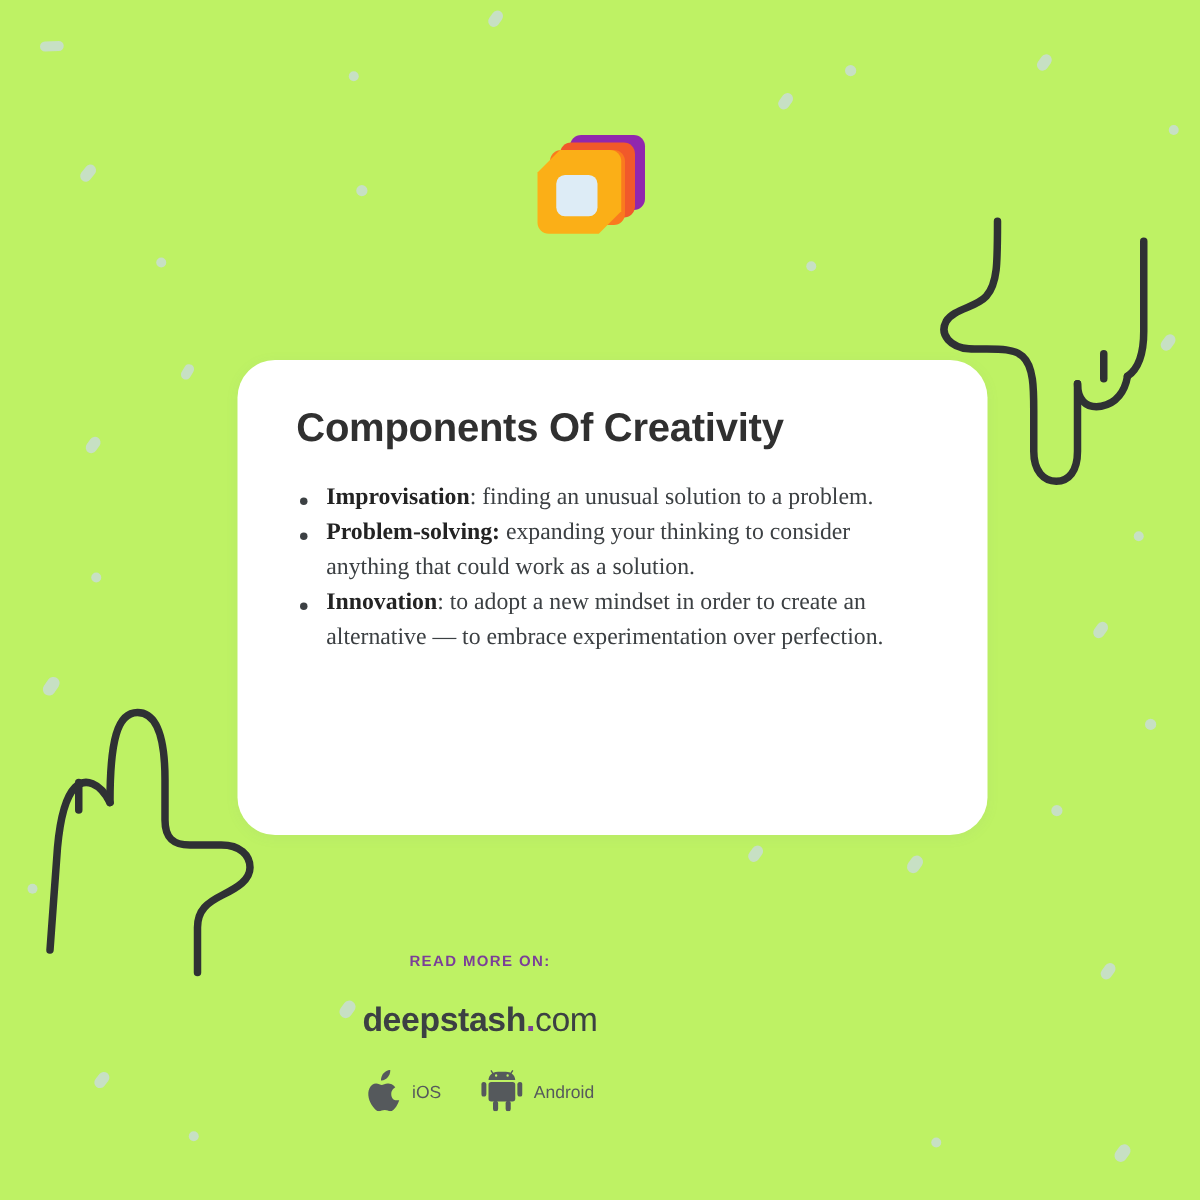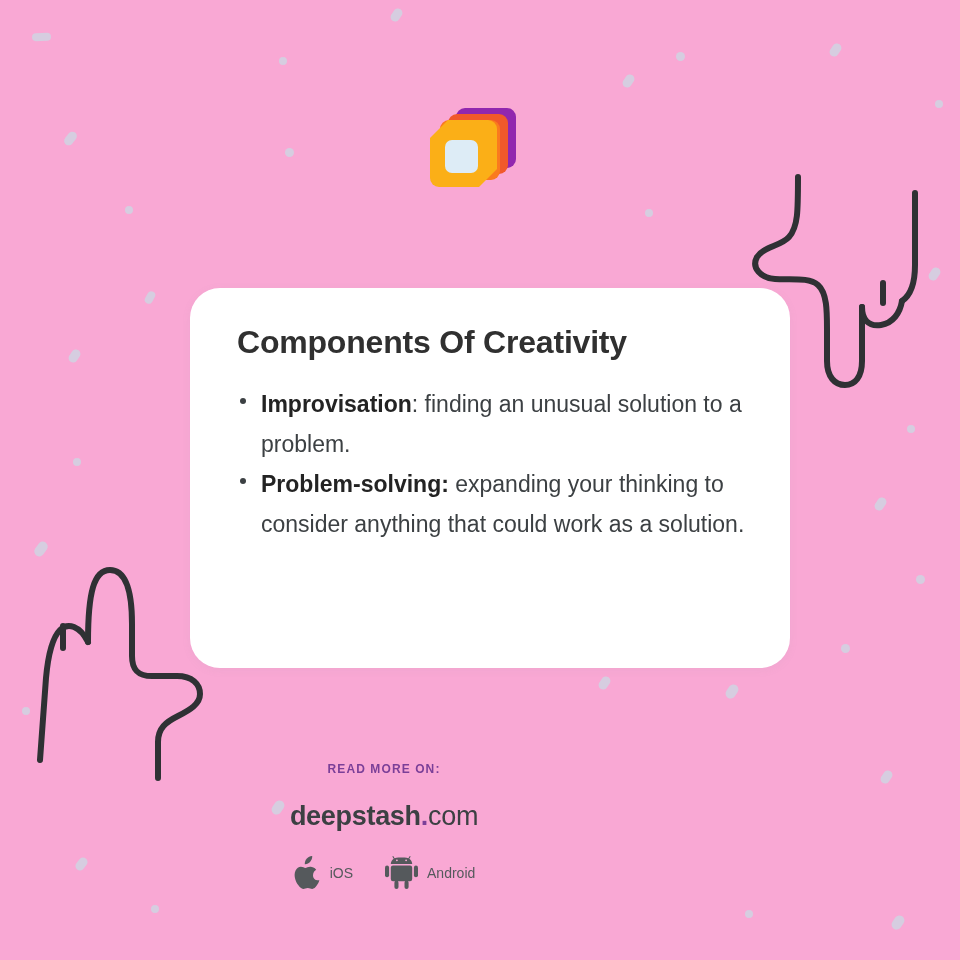--- a/index.html
+++ b/index.html
@@ -87,25 +87,26 @@
     letter-spacing: -.2px;
   }
 
   #idea-list {
     margin: 22px 0 0 0;
     padding: 0 0 0 24px;
     list-style: none;
   }
   .idea-item {
     position: relative;
-    font-size: 23px;
-    line-height: 40px;
+    font-size: 19px;
+    line-height: 28px;
     color: #3c4043;
     margin-bottom: 0px;
     font-weight: normal;
+    font-family: Liberation Serif, serif;
   }
   .idea-item::before {
     content: "";
     position: absolute;
     left: -21px;
     top: 14px;
     width: 6px;
     height: 6px;
     border-radius: 50%;
     background: #3c4043;
@@ -157,21 +158,21 @@
   }
   .store-badge svg { display: block; }
   .store-label {
     font-size: 14px;
     color: #55595c;
   }
 </style>
 </head>
 <body>
 
-<div id="poster" style="background: #f9a8d4;">
+<div id="poster" style="background: #bef264;">
 
   <div id="confetti-layer">
       <div class="speck" style="left: 32px; top: 33px; width: 19px; height: 8px; transform: rotate(-2deg);"></div>
       <div class="speck" style="left: 66px; top: 131px; width: 9px; height: 15px; transform: rotate(38deg);"></div>
       <div class="speck" style="left: 125px; top: 206px; width: 8px; height: 8px; transform: rotate(0deg);"></div>
       <div class="speck" style="left: 146px; top: 291px; width: 8px; height: 13px; transform: rotate(30deg);"></div>
       <div class="speck" style="left: 70px; top: 349px; width: 9px; height: 14px; transform: rotate(35deg);"></div>
       <div class="speck" style="left: 73px; top: 458px; width: 8px; height: 8px; transform: rotate(0deg);"></div>
       <div class="speck" style="left: 36px; top: 541px; width: 10px; height: 16px; transform: rotate(35deg);"></div>
       <div class="speck" style="left: 77px; top: 857px; width: 9px; height: 14px; transform: rotate(38deg);"></div>
@@ -230,20 +231,21 @@
       <path d="M45 96 L45 74"></path>
     </svg>
   </div>
 
   <div id="card" style="background: rgb(255, 255, 255);">
     <div id="card-inner">
       <h1 id="card-title" style="color: rgb(48, 48, 48);">Components Of Creativity</h1>
       <ul id="idea-list">
           <li class="idea-item"><span class="idea-term">Improvisation</span>: <span>finding an unusual solution to a problem.</span></li>
           <li class="idea-item"><span class="idea-term">Problem-solving:</span> <span>expanding your thinking to consider anything that could work as a solution.</span></li>
+          <li class="idea-item"><span class="idea-term">Innovation</span>: <span>to adopt a new mindset in order to create an alternative — to embrace experimentation over perfection.</span></li>
         </ul>
     </div>
   </div>
 
   <div id="footer">
     <p id="read-more-on" style="color: rgb(123, 63, 152);">READ MORE ON:</p>
 
     <div id="brand">
       <span id="brand-name">deepstash</span><span id="brand-dot" style="color: rgb(123, 63, 152);">.</span><span id="brand-tld">com</span>
     </div>

